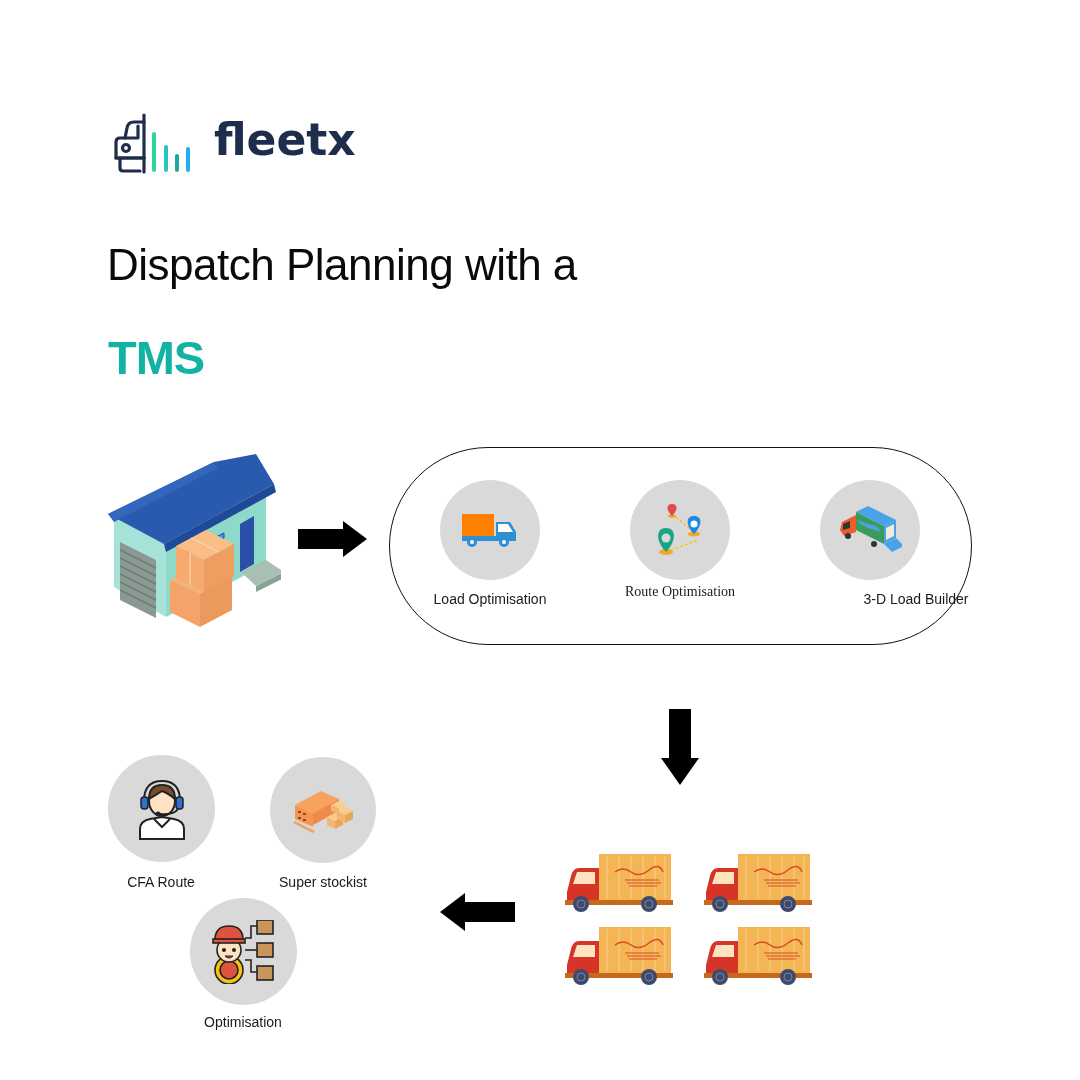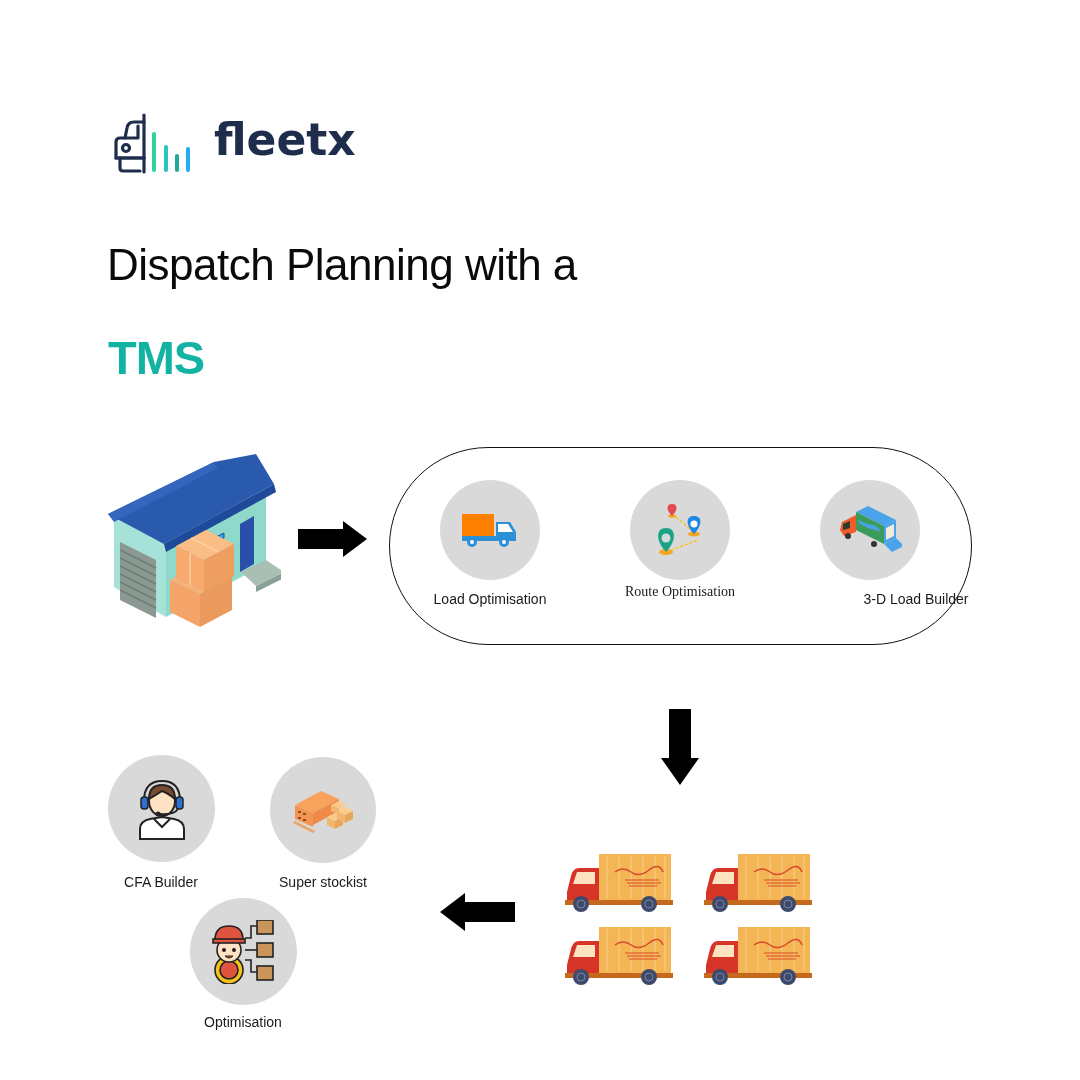--- a/index.html
+++ b/index.html
@@ -240,21 +240,21 @@
     <path d="M20 42 L28 50 L36 42" fill="none" stroke="#222" stroke-width="2"></path>
     <ellipse cx="28" cy="24" rx="13" ry="15" fill="#fde2c4" stroke="#222" stroke-width="2"></ellipse>
     <path d="M15 22 Q15 8 28 8 Q41 8 41 22 Q34 16 28 14 Q22 18 15 22 Z" fill="#7a4b2e" stroke="#222" stroke-width="2"></path>
     <path d="M10 24 Q10 4 28 4 Q46 4 46 24" fill="none" stroke="#222" stroke-width="2"></path>
     <rect x="7" y="20" width="7" height="12" rx="3" fill="#2f6fd0" stroke="#222" stroke-width="1.5"></rect>
     <rect x="42" y="20" width="7" height="12" rx="3" fill="#2f6fd0" stroke="#222" stroke-width="1.5"></rect>
     <path d="M44 32 Q40 38 26 37" fill="none" stroke="#222" stroke-width="2"></path>
     <circle cx="24" cy="37" r="2.5" fill="#222"></circle>
   </svg>
 </div>
-<div class="label" style="left:161px; top:874px;">CFA Builder</div>
+<div class="label" style="left:161px; top:874px;">CFA Route</div>
 
 <div class="circle" style="left:270px; top:757px; width:106px; height:106px;">
   <svg width="64" height="50" viewBox="0 0 64 50">
     <polygon points="4,20 30,6 48,14 22,28" fill="#f8a25e"></polygon>
     <polygon points="4,20 22,28 22,42 4,34" fill="#f59552"></polygon>
     <polygon points="22,28 48,14 48,26 22,40" fill="#ef8a48"></polygon>
     <g fill="#8a4b24">
         <rect x="7" y="26" width="3" height="2"></rect>
         <rect x="12" y="28" width="3" height="2"></rect>
         <rect x="7" y="32" width="3" height="2"></rect>

